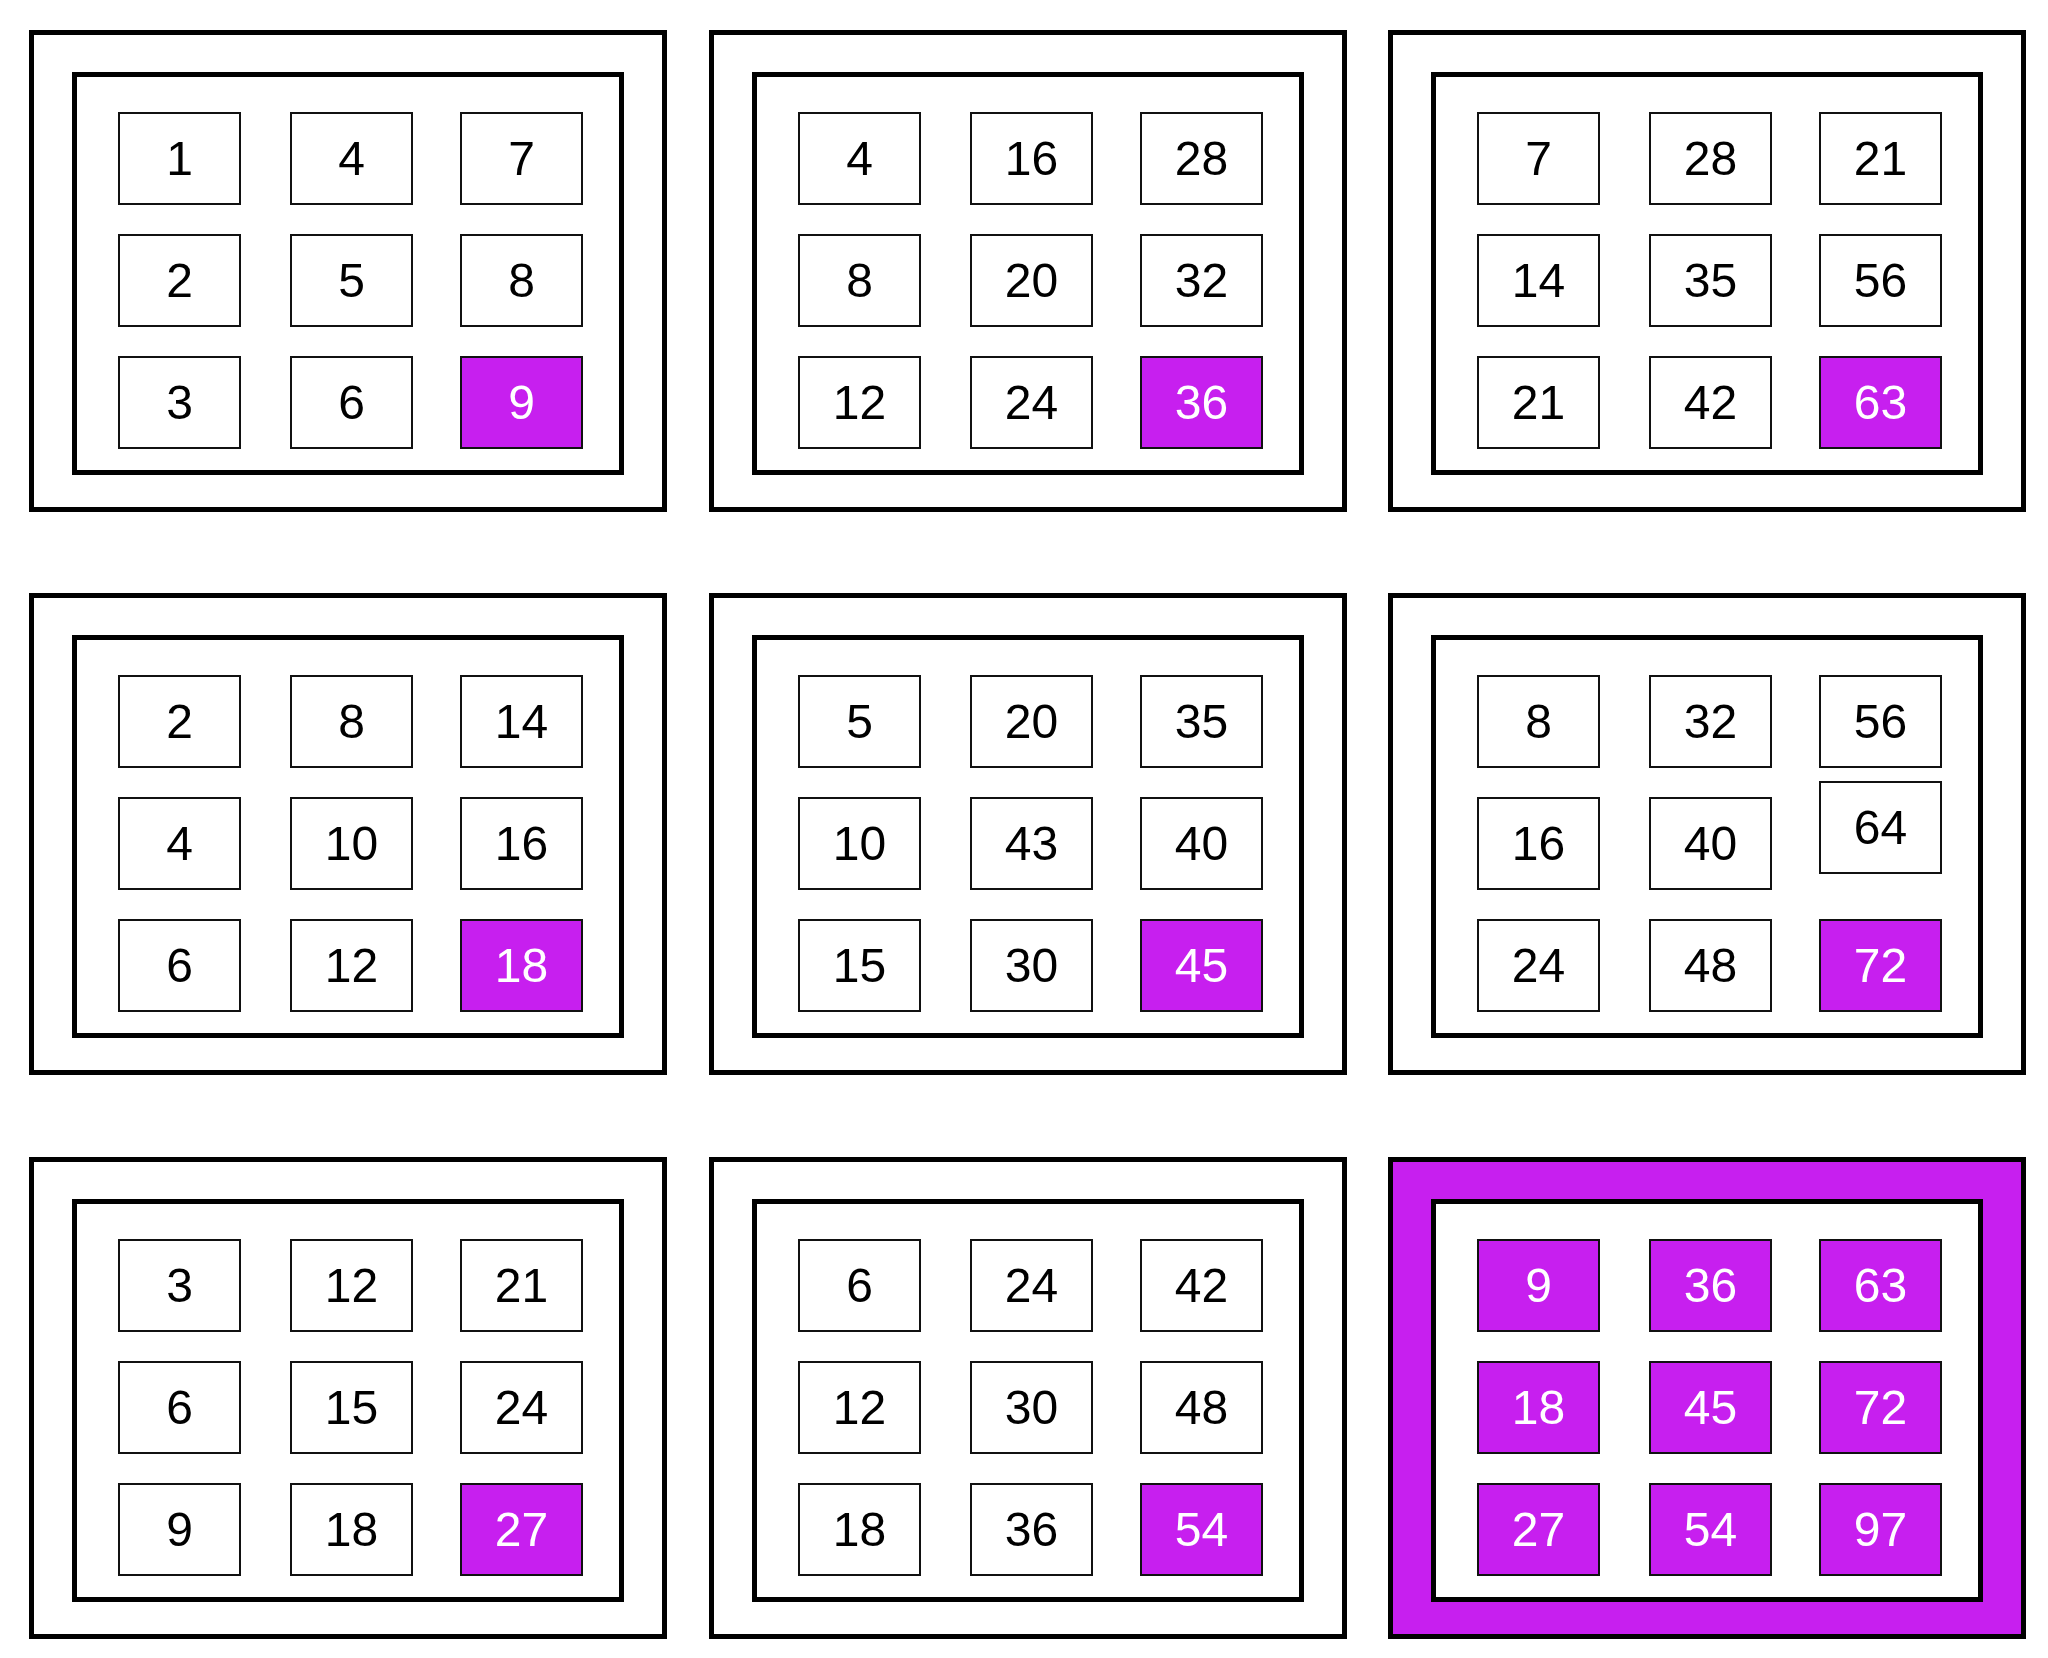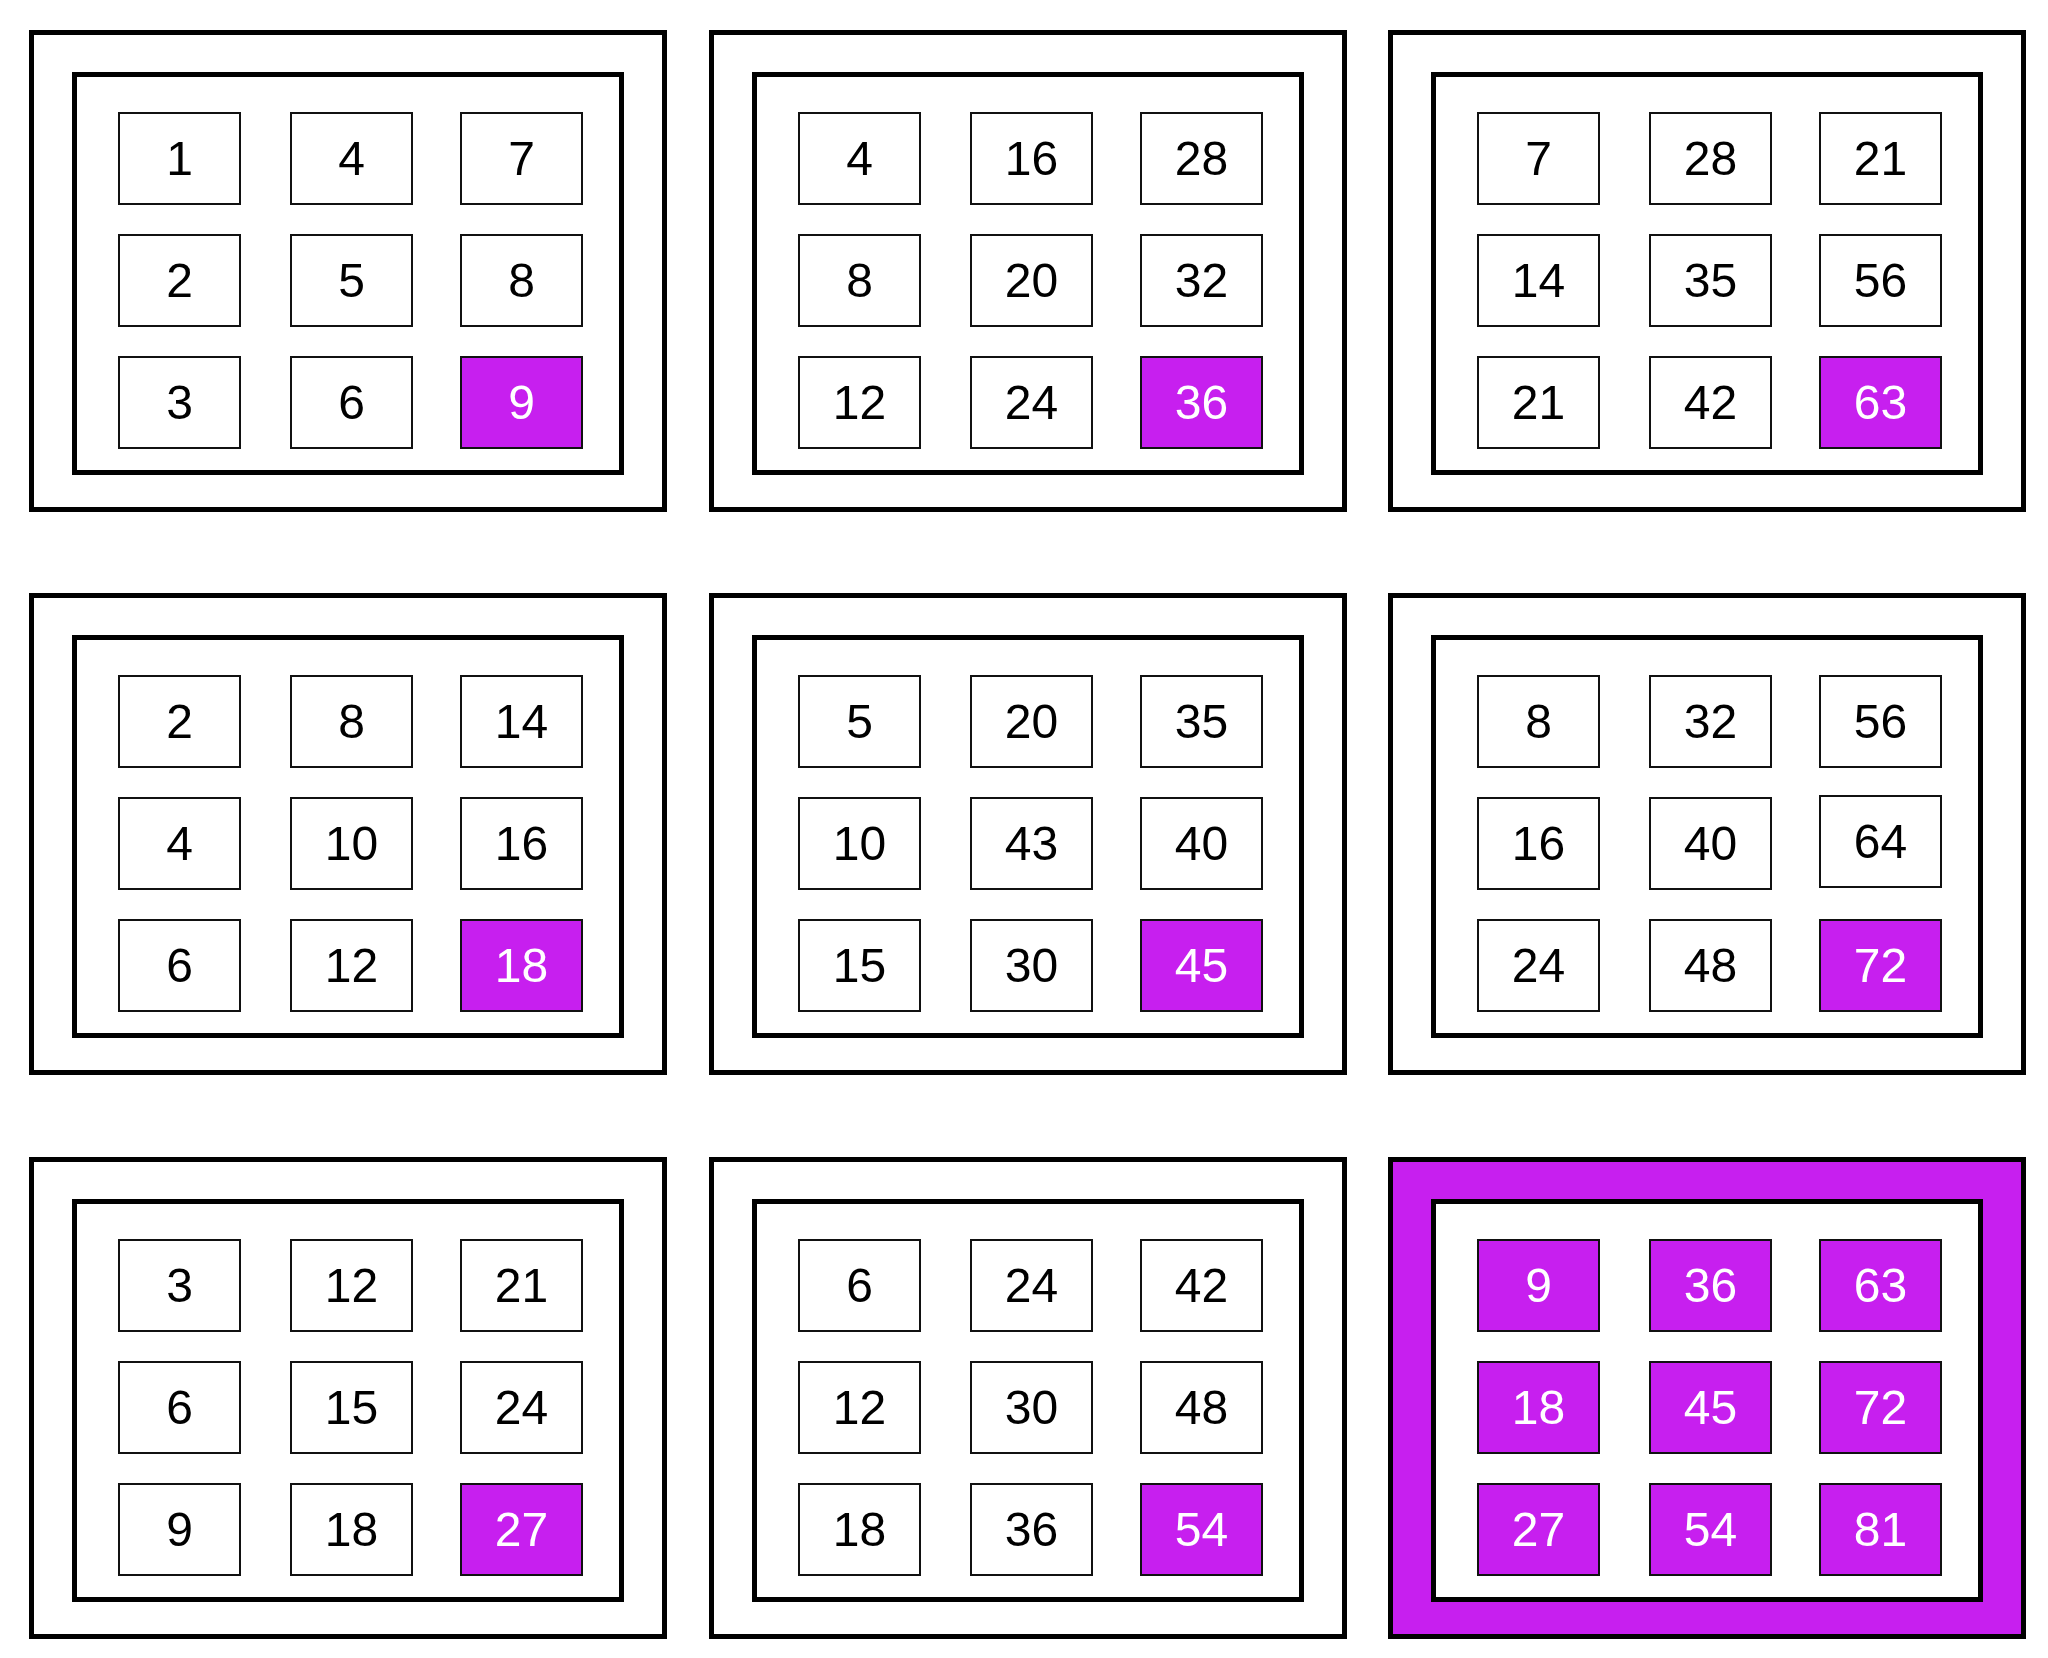--- a/index.html
+++ b/index.html
@@ -80,21 +80,21 @@
         <div class="cell hl" style="left: 383px; top: 279px;">45</div>
       </div>
     </div>
     <div class="panel" style="left: 1388px; top: 593px;">
       <div class="inner">
         <div class="cell" style="left: 41px; top: 35px;">8</div>
         <div class="cell" style="left: 213px; top: 35px;">32</div>
         <div class="cell" style="left: 383px; top: 35px;">56</div>
         <div class="cell" style="left: 41px; top: 157px;">16</div>
         <div class="cell" style="left: 213px; top: 157px;">40</div>
-        <div class="cell" style="left: 383px; top: 155px;">64</div>
+        <div class="cell" style="left: 383px; top: 141px;">64</div>
         <div class="cell" style="left: 41px; top: 279px;">24</div>
         <div class="cell" style="left: 213px; top: 279px;">48</div>
         <div class="cell hl" style="left: 383px; top: 279px;">72</div>
       </div>
     </div>
     <div class="panel" style="left: 29px; top: 1157px;">
       <div class="inner">
         <div class="cell" style="left: 41px; top: 35px;">3</div>
         <div class="cell" style="left: 213px; top: 35px;">12</div>
         <div class="cell" style="left: 383px; top: 35px;">21</div>
@@ -122,16 +122,16 @@
     <div class="panel hl" style="left: 1388px; top: 1157px;">
       <div class="inner">
         <div class="cell hl" style="left: 41px; top: 35px;">9</div>
         <div class="cell hl" style="left: 213px; top: 35px;">36</div>
         <div class="cell hl" style="left: 383px; top: 35px;">63</div>
         <div class="cell hl" style="left: 41px; top: 157px;">18</div>
         <div class="cell hl" style="left: 213px; top: 157px;">45</div>
         <div class="cell hl" style="left: 383px; top: 157px;">72</div>
         <div class="cell hl" style="left: 41px; top: 279px;">27</div>
         <div class="cell hl" style="left: 213px; top: 279px;">54</div>
-        <div class="cell hl" style="left: 383px; top: 279px;">81</div>
+        <div class="cell hl" style="left: 383px; top: 279px;">97</div>
       </div>
     </div>
   </div>
 
 </body></html>

